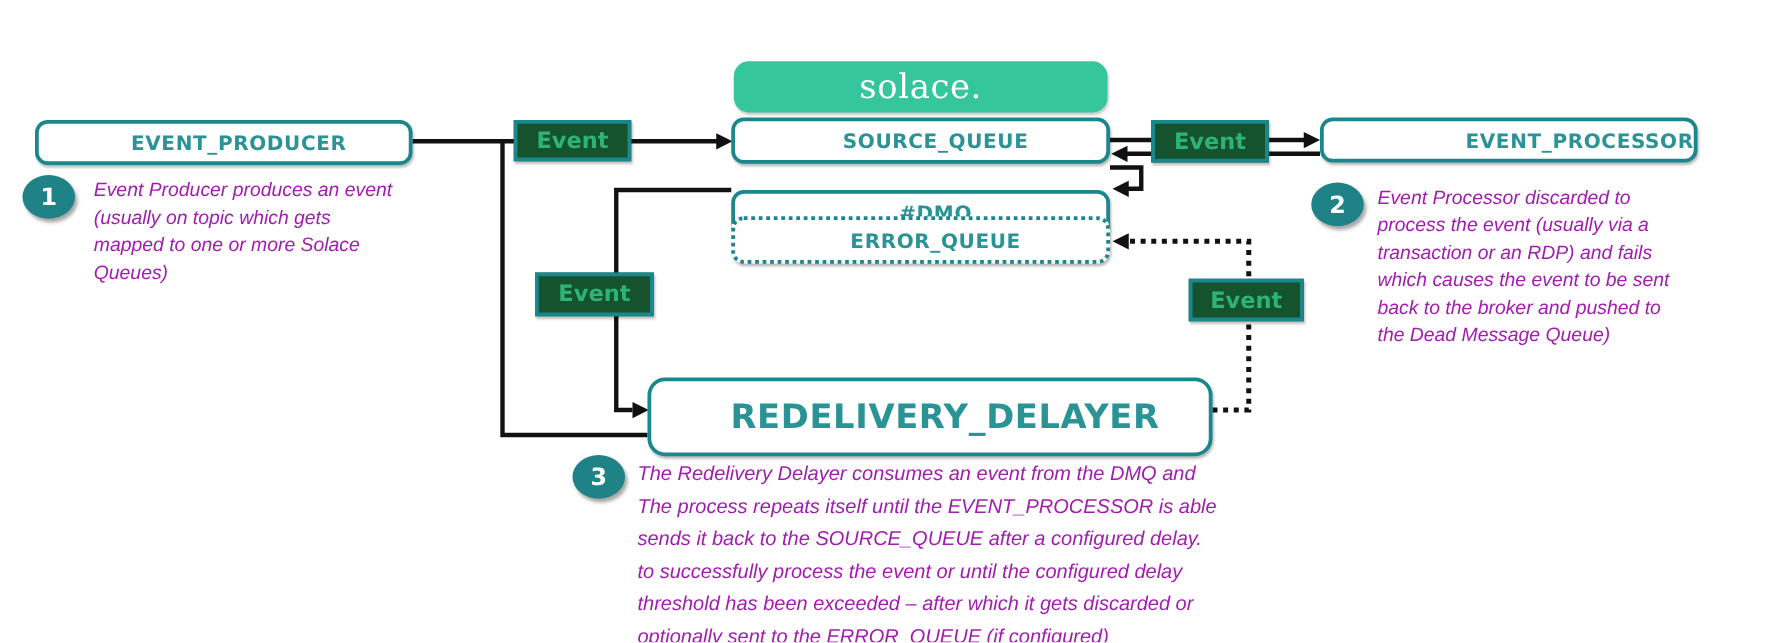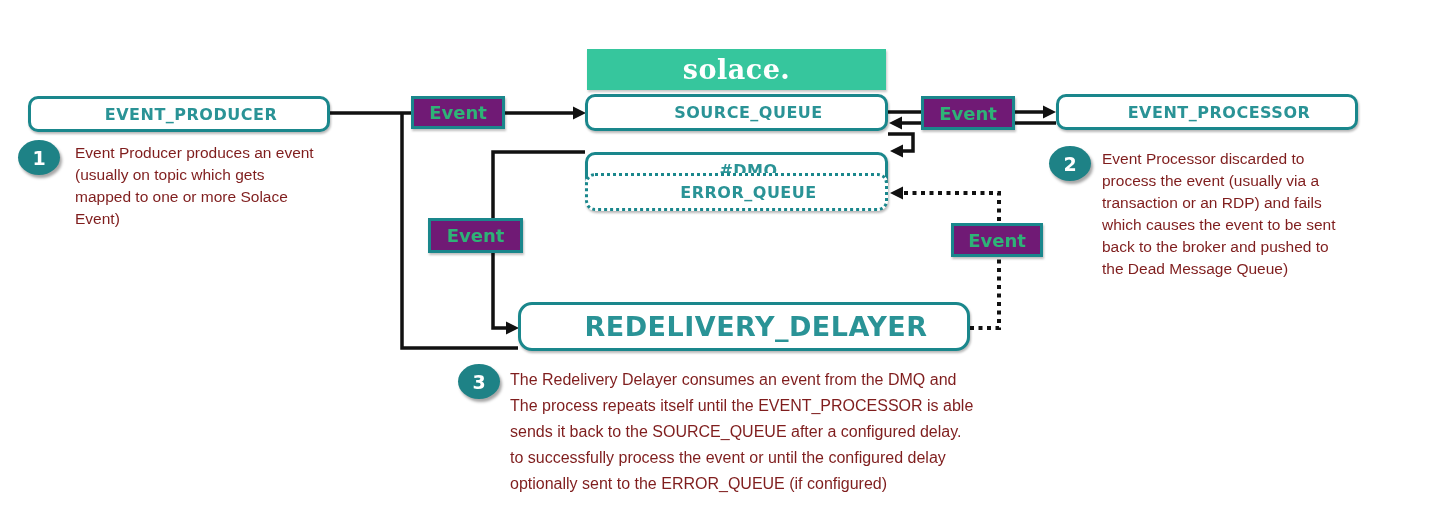--- a/index.html
+++ b/index.html
@@ -13,45 +13,46 @@
     border:3px solid #1a878c;border-radius:10px;
     display:flex;align-items:center;justify-content:center;
     color:#2a9396;font-weight:bold;font-size:16px;letter-spacing:.5px;
     font-family:"DejaVu Sans","Liberation Sans",sans-serif;
     filter:drop-shadow(1px 2px 1px rgba(0,0,0,0.28));
     box-sizing:border-box;white-space:nowrap;padding-left:24px;
   }
   .node.dotted{border-style:dotted;align-items:center;}
   .node.big{border-radius:14px;border-width:3.5px;font-size:27px;letter-spacing:.5px;}
   .logo{
-    position:absolute;z-index:2;background:#36c69d;border-radius:0;
+    position:absolute;z-index:2;background:#36c69d;border-radius:12px;
     display:flex;align-items:center;justify-content:center;
     color:#ffffff;font-family:"DejaVu Serif","Liberation Serif",serif;
-    font-weight:bold;font-size:27px;letter-spacing:.5px;
+    font-weight:normal;font-size:27px;letter-spacing:.5px;
     filter:drop-shadow(1px 2px 1px rgba(0,0,0,0.22));
   }
   .evt{
-    position:absolute;z-index:2;background:#701a75;
+    position:absolute;z-index:2;background:#14532d;
     border:3px solid #1a878c;border-radius:0;
     display:flex;align-items:center;justify-content:center;
     color:#2eb377;font-weight:bold;font-size:18px;
     font-family:"DejaVu Sans","Liberation Sans",sans-serif;
     filter:drop-shadow(1px 2px 1px rgba(0,0,0,0.25));
     box-sizing:border-box;
   }
   .badge{
     position:absolute;z-index:3;width:42px;height:35px;border-radius:50%;
     background:#1e8286;color:#ffffff;font-weight:bold;font-size:19px;
     display:flex;align-items:center;justify-content:center;
     box-shadow:2px 3px 3px rgba(0,0,0,0.35);
     font-family:"DejaVu Sans","Liberation Sans",sans-serif;
   }
   .note{
-    position:absolute;z-index:2;color:#7f1d1d;font-size:15.5px;line-height:22px;
+    position:absolute;z-index:2;color:#a21caf;font-size:15.5px;line-height:22px;
     font-family:"Liberation Sans",sans-serif;
+    font-style:italic;
   }
   .note .ln{white-space:nowrap;}
   .note.wide{font-size:16px;line-height:26px;}
 </style>
 </head>
 <body>
 
 <div id="canvas">
 
   <svg id="wires" width="1430" height="514" viewBox="0 0 1430 514">
@@ -94,25 +95,25 @@
   </div>
 
   <div class="node" style="left:585px;top:152px;width:303px;height:36px;">
     <span>#DMQ</span>
   </div>
 
   <div class="node dotted" style="left:585px;top:173px;width:303px;height:38px;">
     <span>ERROR_QUEUE</span>
   </div>
 
-  <div class="node" style="left:1056px;top:94px;width:302px;height:36px;">
+  <div class="node" style="left:1056px;top:94px;width:302px;height:36px;justify-content:flex-end;">
     <span>EVENT_PROCESSOR</span>
   </div>
 
-  <div class="node big" style="left:518px;top:302px;width:452px;height:49px;">
+  <div class="node big" style="left:518px;top:302px;width:452px;height:63px;">
     <span>REDELIVERY_DELAYER</span>
   </div>
 
   <div class="evt" style="left:411px;top:96px;width:94px;height:33px;">
     <span>Event</span>
   </div>
   <div class="evt" style="left:428px;top:218px;width:95px;height:35px;">
     <span>Event</span>
   </div>
   <div class="evt" style="left:921px;top:96px;width:94px;height:34px;">
@@ -129,33 +130,34 @@
     <span>2</span>
   </div>
   <div class="badge" style="left:458px;top:364px;">
     <span>3</span>
   </div>
 
   <div class="note" style="left:75px;top:142px;">
     <div class="ln">Event Producer produces an event</div>
     <div class="ln">(usually on topic which gets</div>
     <div class="ln">mapped to one or more Solace</div>
-    <div class="ln">Event)</div>
+    <div class="ln">Queues)</div>
   </div>
 
   <div class="note" style="left:1102px;top:148px;">
     <div class="ln">Event Processor discarded to</div>
     <div class="ln">process the event (usually via a</div>
     <div class="ln">transaction or an RDP) and fails</div>
     <div class="ln">which causes the event to be sent</div>
     <div class="ln">back to the broker and pushed to</div>
     <div class="ln">the Dead Message Queue)</div>
   </div>
 
   <div class="note wide" style="left:510px;top:367px;">
     <div class="ln">The Redelivery Delayer consumes an event from the DMQ and</div>
     <div class="ln">The process repeats itself until the EVENT_PROCESSOR is able</div>
     <div class="ln">sends it back to the SOURCE_QUEUE after a configured delay.</div>
     <div class="ln">to successfully process the event or until the configured delay</div>
+    <div class="ln">threshold has been exceeded – after which it gets discarded or</div>
     <div class="ln">optionally sent to the ERROR_QUEUE (if configured)</div>
   </div>
 
 </div>
 
 </body></html>

